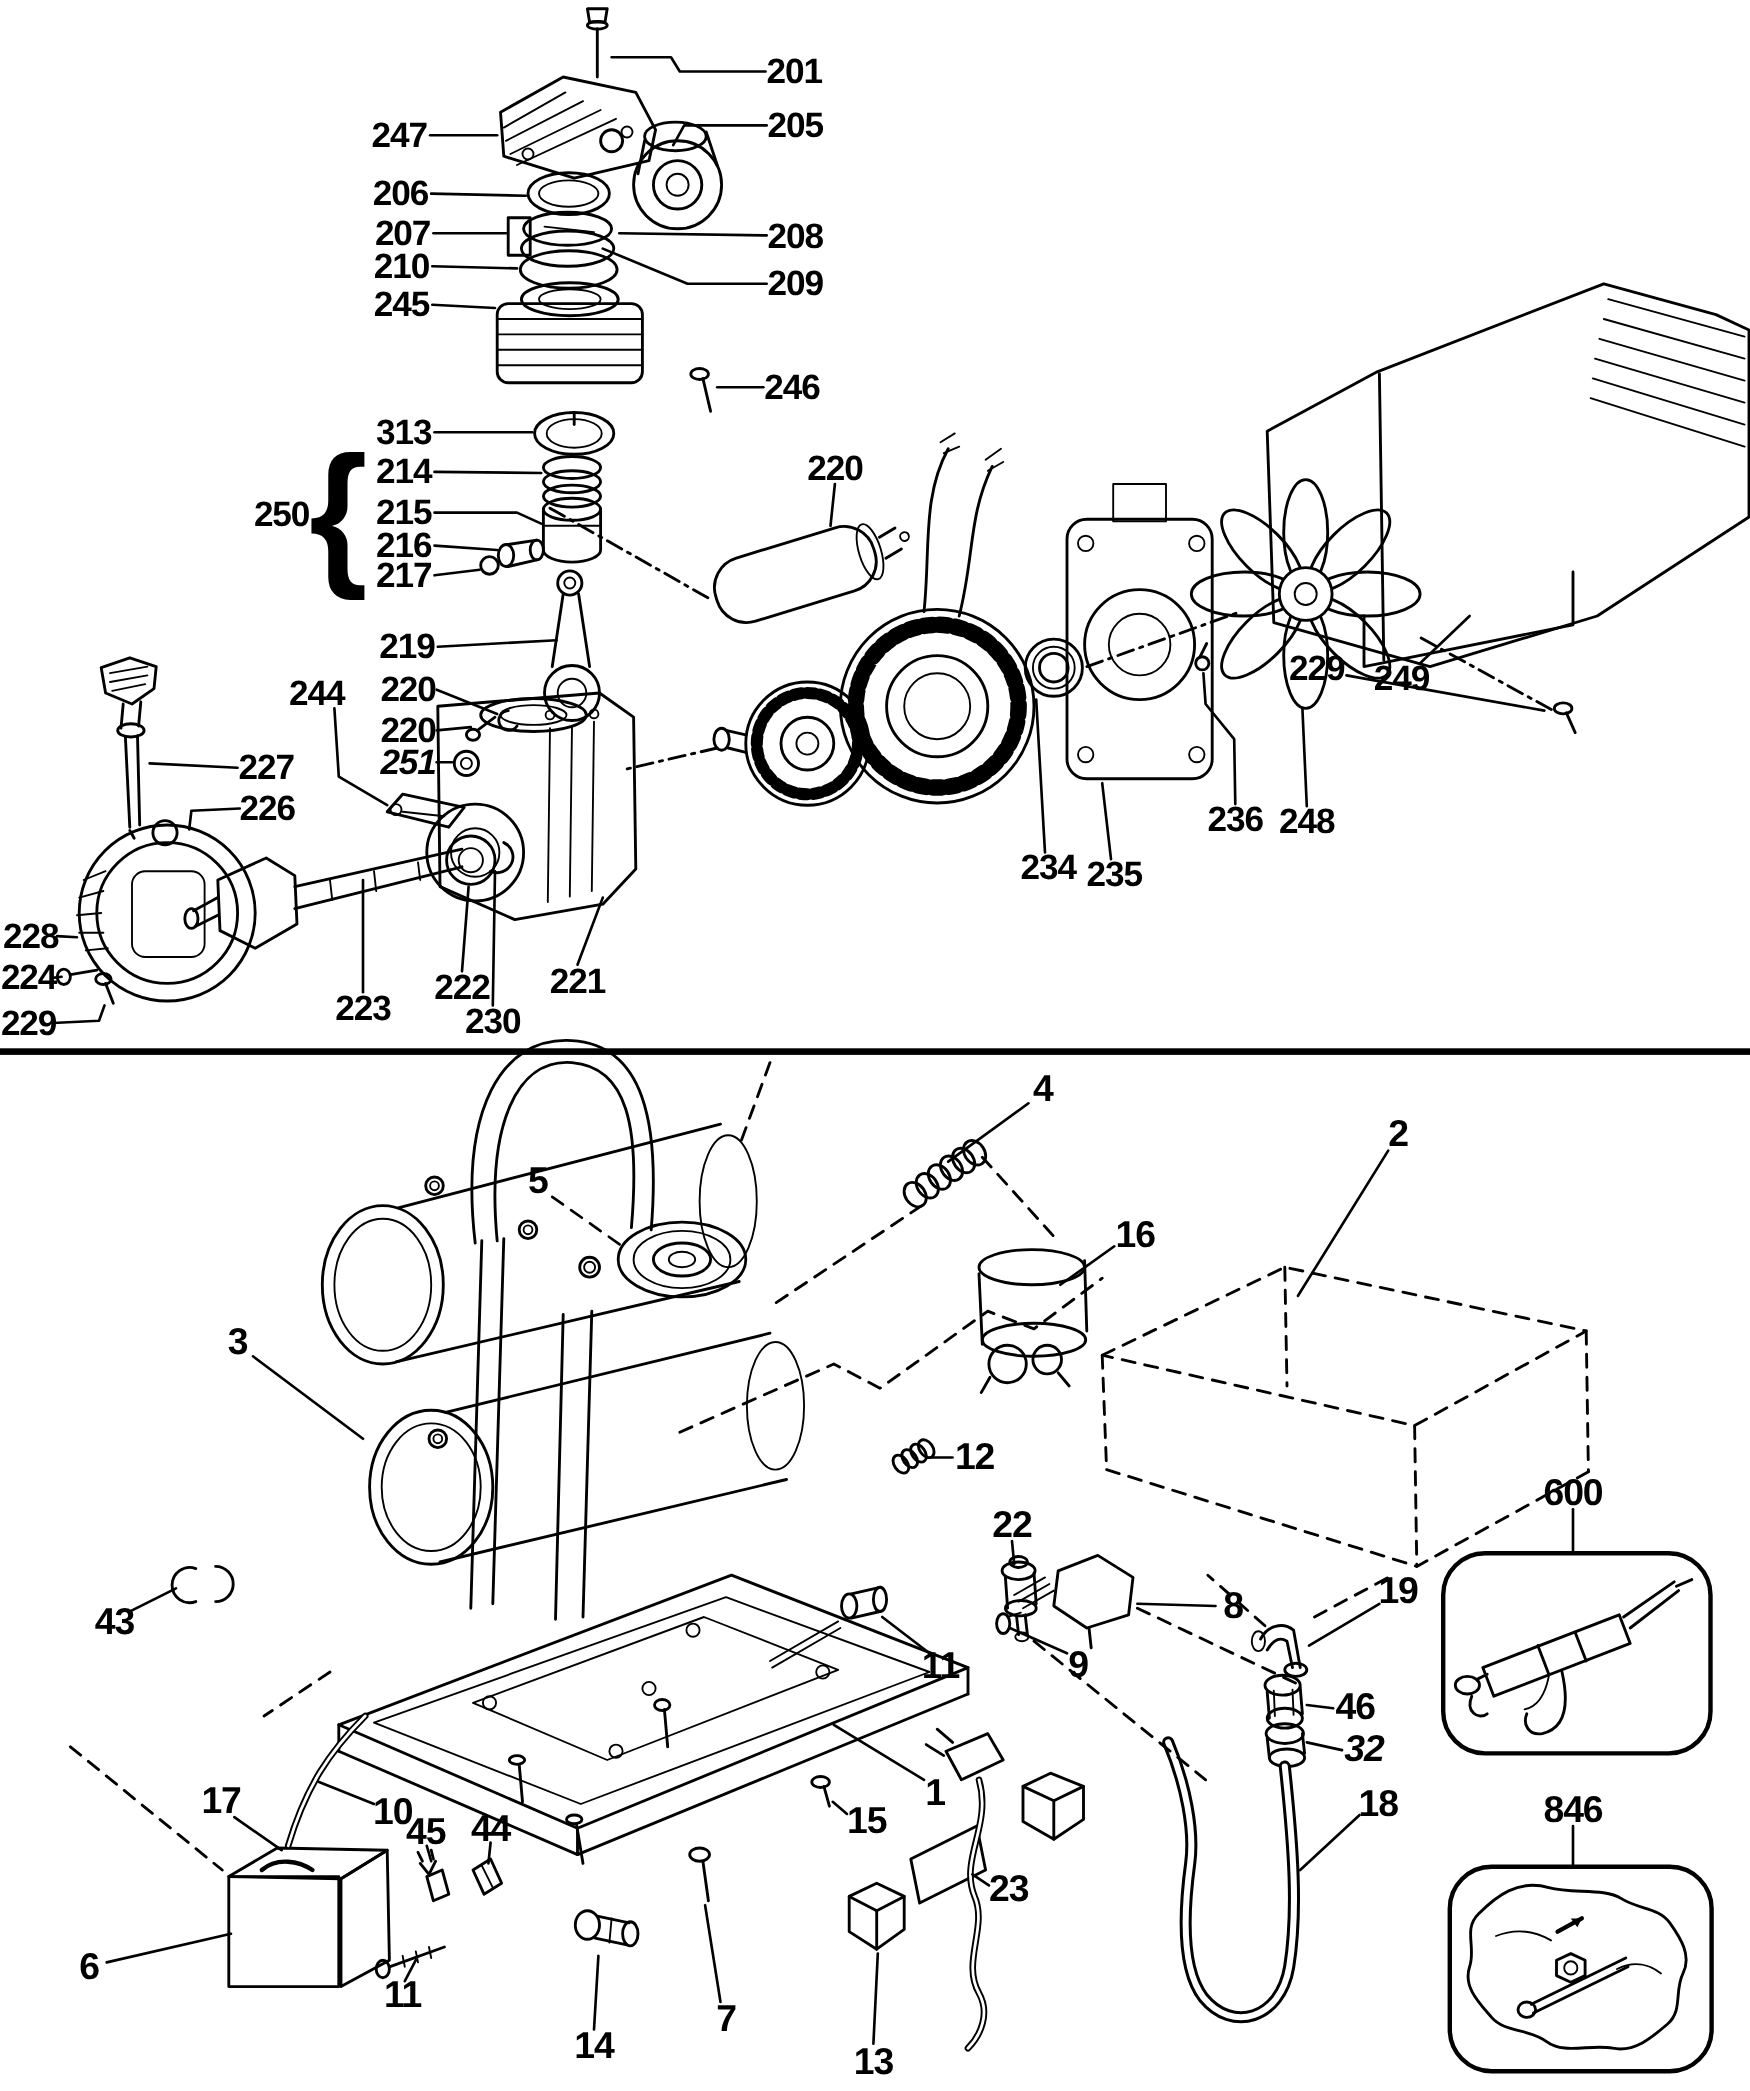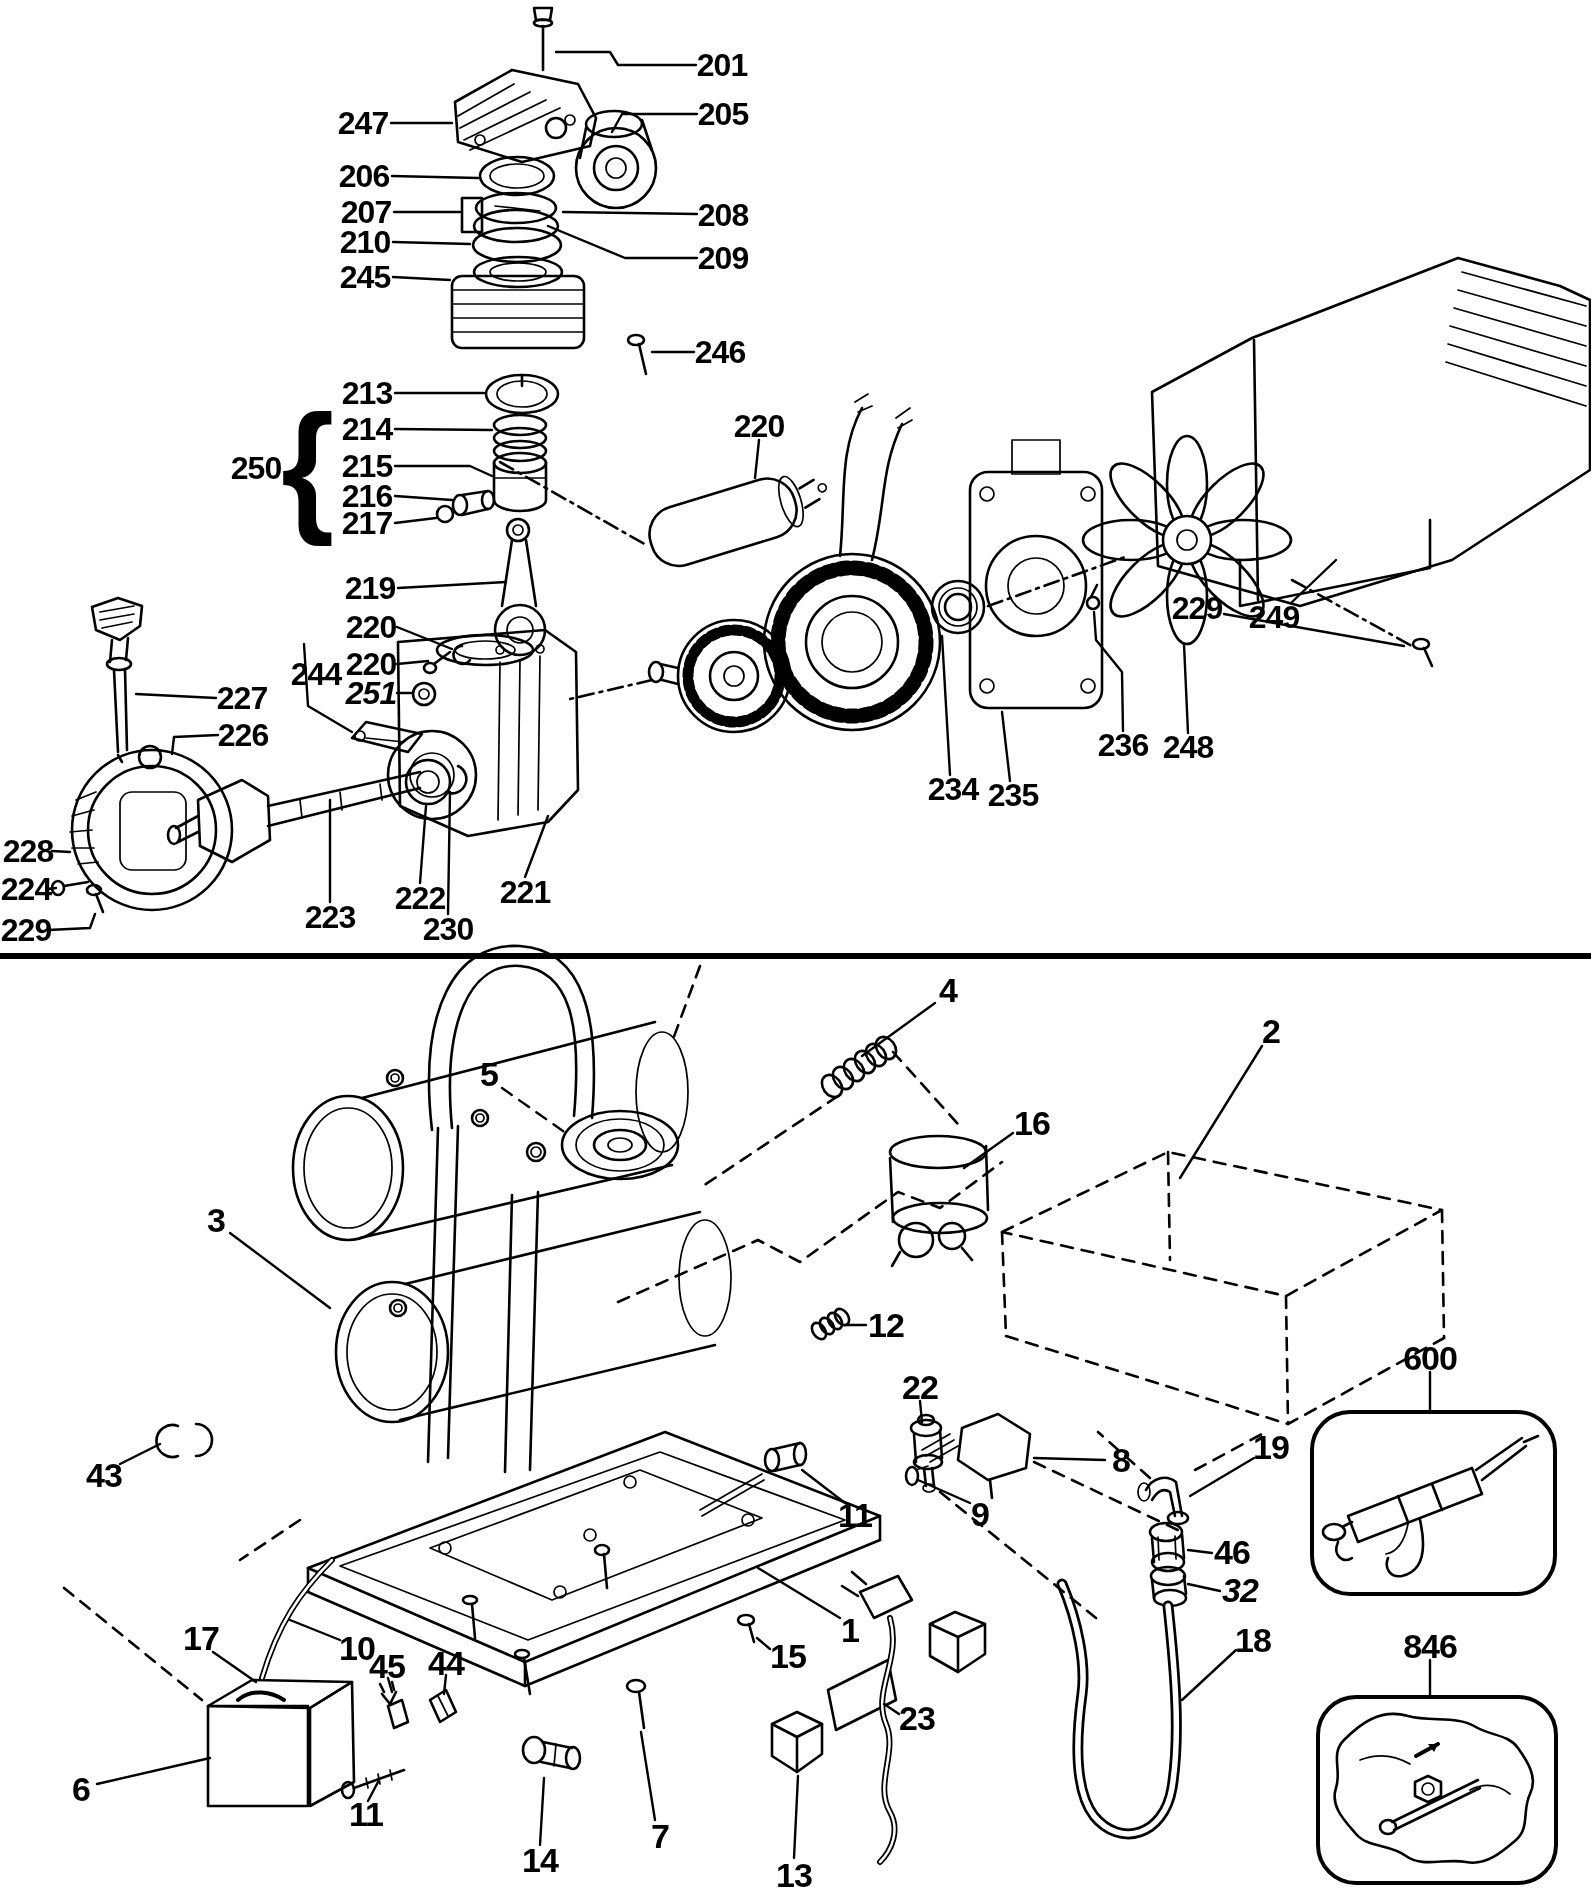--- a/index.html
+++ b/index.html
@@ -657,28 +657,28 @@
       <div class="callout lbl-top" style="left: 722px; top: 65px;">201</div>
       <div class="callout lbl-top" style="left: 363px; top: 123px;">247</div>
       <div class="callout lbl-top" style="left: 723px; top: 114px;">205</div>
       <div class="callout lbl-top" style="left: 364px; top: 176px;">206</div>
       <div class="callout lbl-top" style="left: 366px; top: 212px;">207</div>
       <div class="callout lbl-top" style="left: 365px; top: 242px;">210</div>
       <div class="callout lbl-top" style="left: 365px; top: 277px;">245</div>
       <div class="callout lbl-top" style="left: 723px; top: 215px;">208</div>
       <div class="callout lbl-top" style="left: 723px; top: 258px;">209</div>
       <div class="callout lbl-top" style="left: 720px; top: 352px;">246</div>
-      <div class="callout lbl-top" style="left: 367px; top: 393px;">213</div>
+      <div class="callout lbl-top" style="left: 367px; top: 393px;">313</div>
       <div class="callout lbl-top" style="left: 256px; top: 468px;">250</div>
       <div class="callout lbl-top" style="left: 367px; top: 429px;">214</div>
       <div class="callout lbl-top" style="left: 367px; top: 466px;">215</div>
       <div class="callout lbl-top" style="left: 367px; top: 496px;">216</div>
       <div class="callout lbl-top" style="left: 367px; top: 523px;">217</div>
       <div class="callout lbl-top" style="left: 370px; top: 588px;">219</div>
-      <div class="callout lbl-top" style="left: 316px; top: 630px; margin-top: 44px;">244</div>
+      <div class="callout lbl-top" style="left: 288px; top: 630px;">244</div>
       <div class="callout lbl-top" style="left: 371px; top: 627px;">220</div>
       <div class="callout lbl-top" style="left: 371px; top: 664px;">220</div>
       <div class="callout lbl-top" style="left: 371px; top: 693px; font-style: italic;">251</div>
       <div class="callout lbl-top" style="left: 242px; top: 698px;">227</div>
       <div class="callout lbl-top" style="left: 243px; top: 735px;">226</div>
       <div class="callout lbl-top" style="left: 28px; top: 851px;">228</div>
       <div class="callout lbl-top" style="left: 26px; top: 889px;">224</div>
       <div class="callout lbl-top" style="left: 26px; top: 930px;">229</div>
       <div class="callout lbl-top" style="left: 330px; top: 917px;">223</div>
       <div class="callout lbl-top" style="left: 420px; top: 898px;">222</div>

